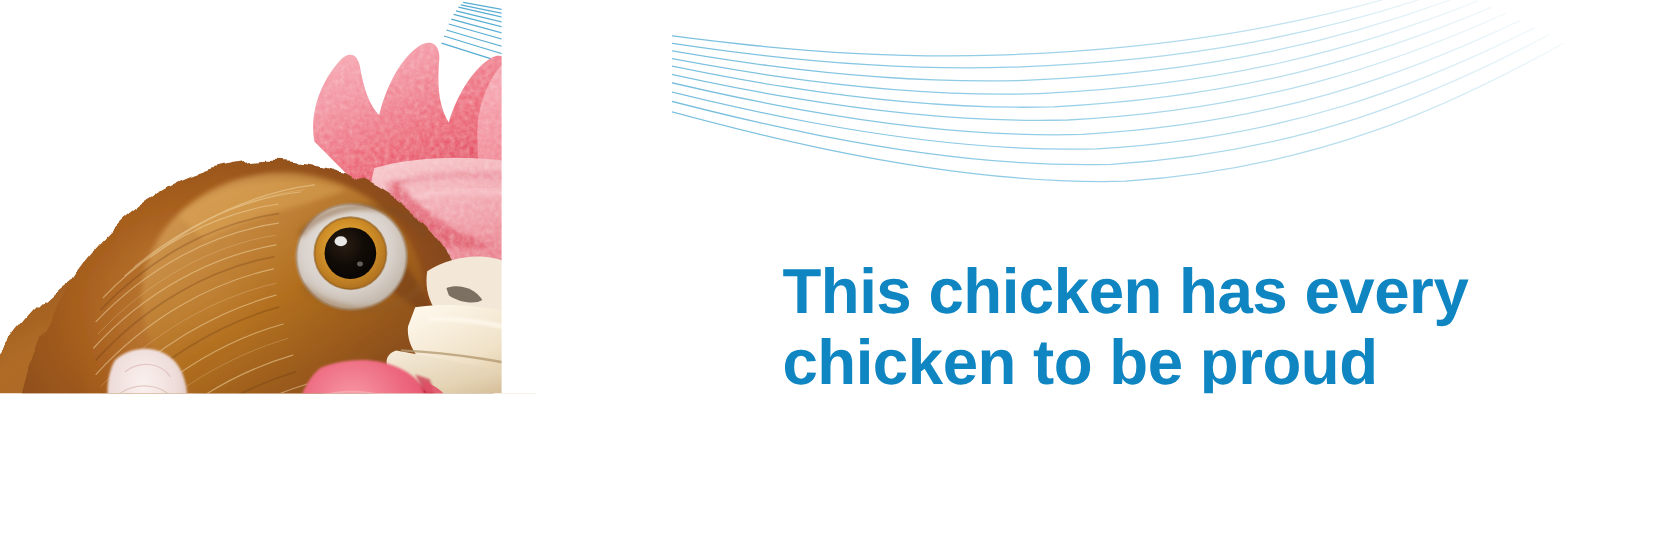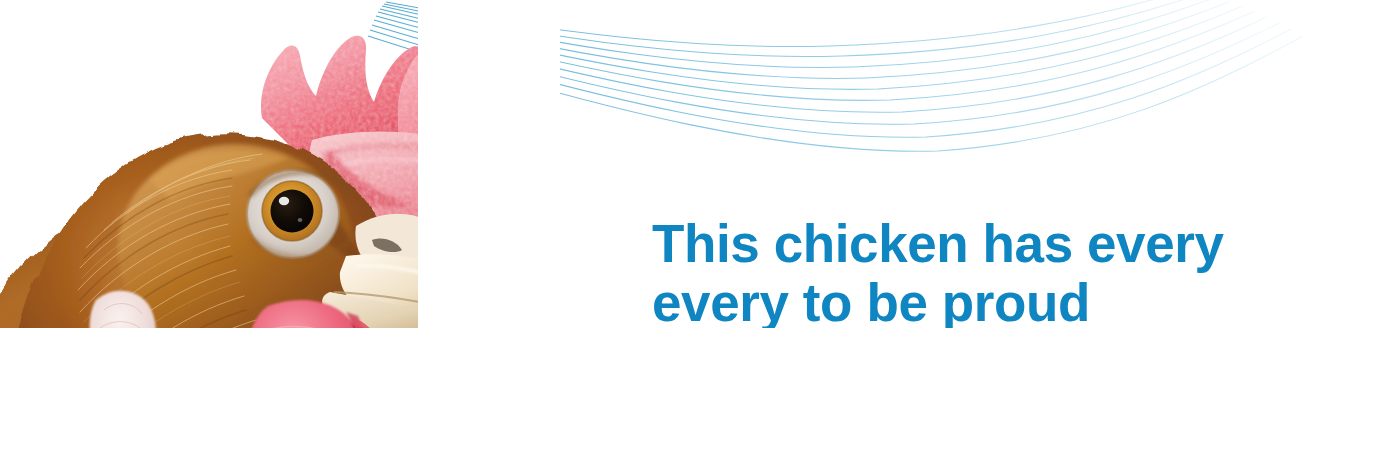--- a/index.html
+++ b/index.html
@@ -399,16 +399,16 @@
         </g>
       </g>
 
       <rect x="418" y="0" width="142" height="450" fill="#ffffff"></rect>
       <path d="M384,450 C404,418 412,376 414,336 L560,336 L560,450 Z" fill="#ffffff"></path>
     </svg>
   </div>
 
   <div class="headline">
     <span class="line">This chicken has every</span>
-    <span class="line">every to be proud</span>
+    <span class="line">chicken to be proud</span>
   </div>
 
 </div>
 
 </body></html>

